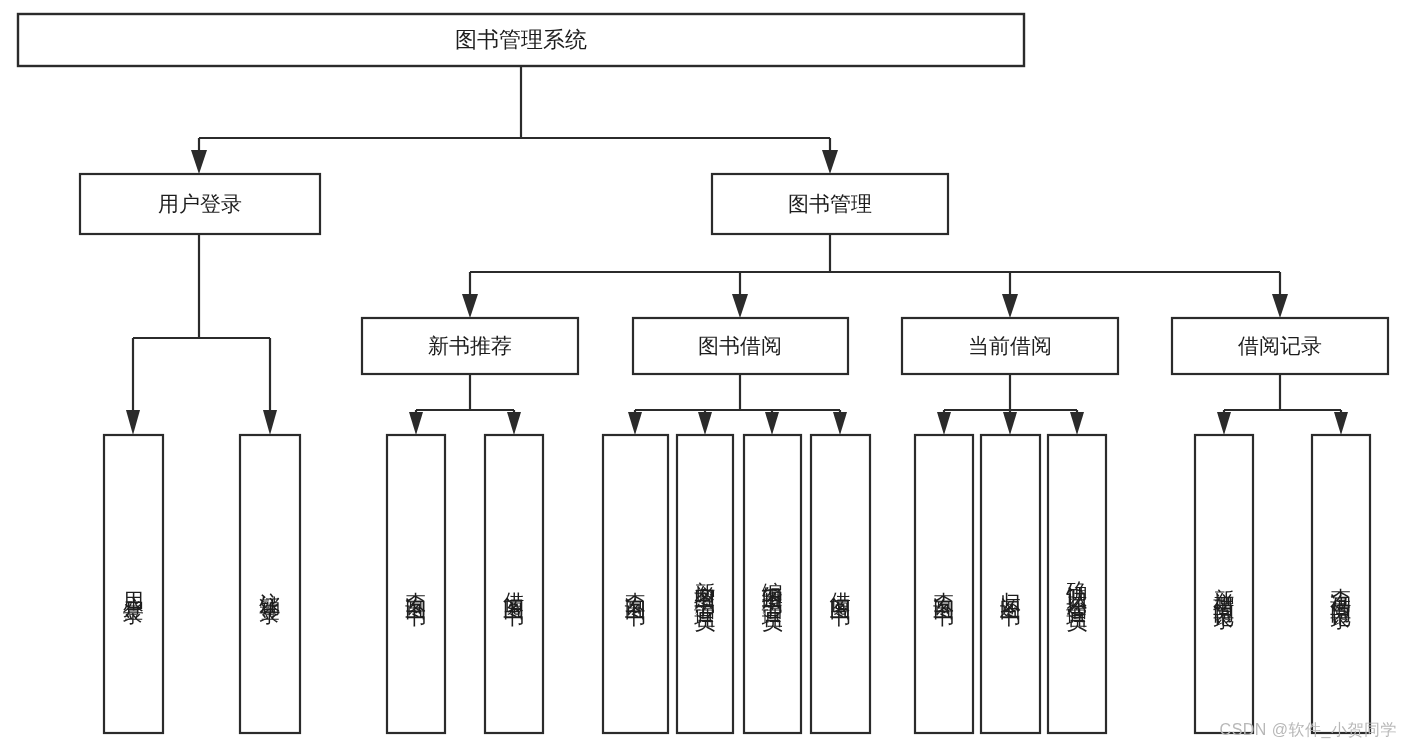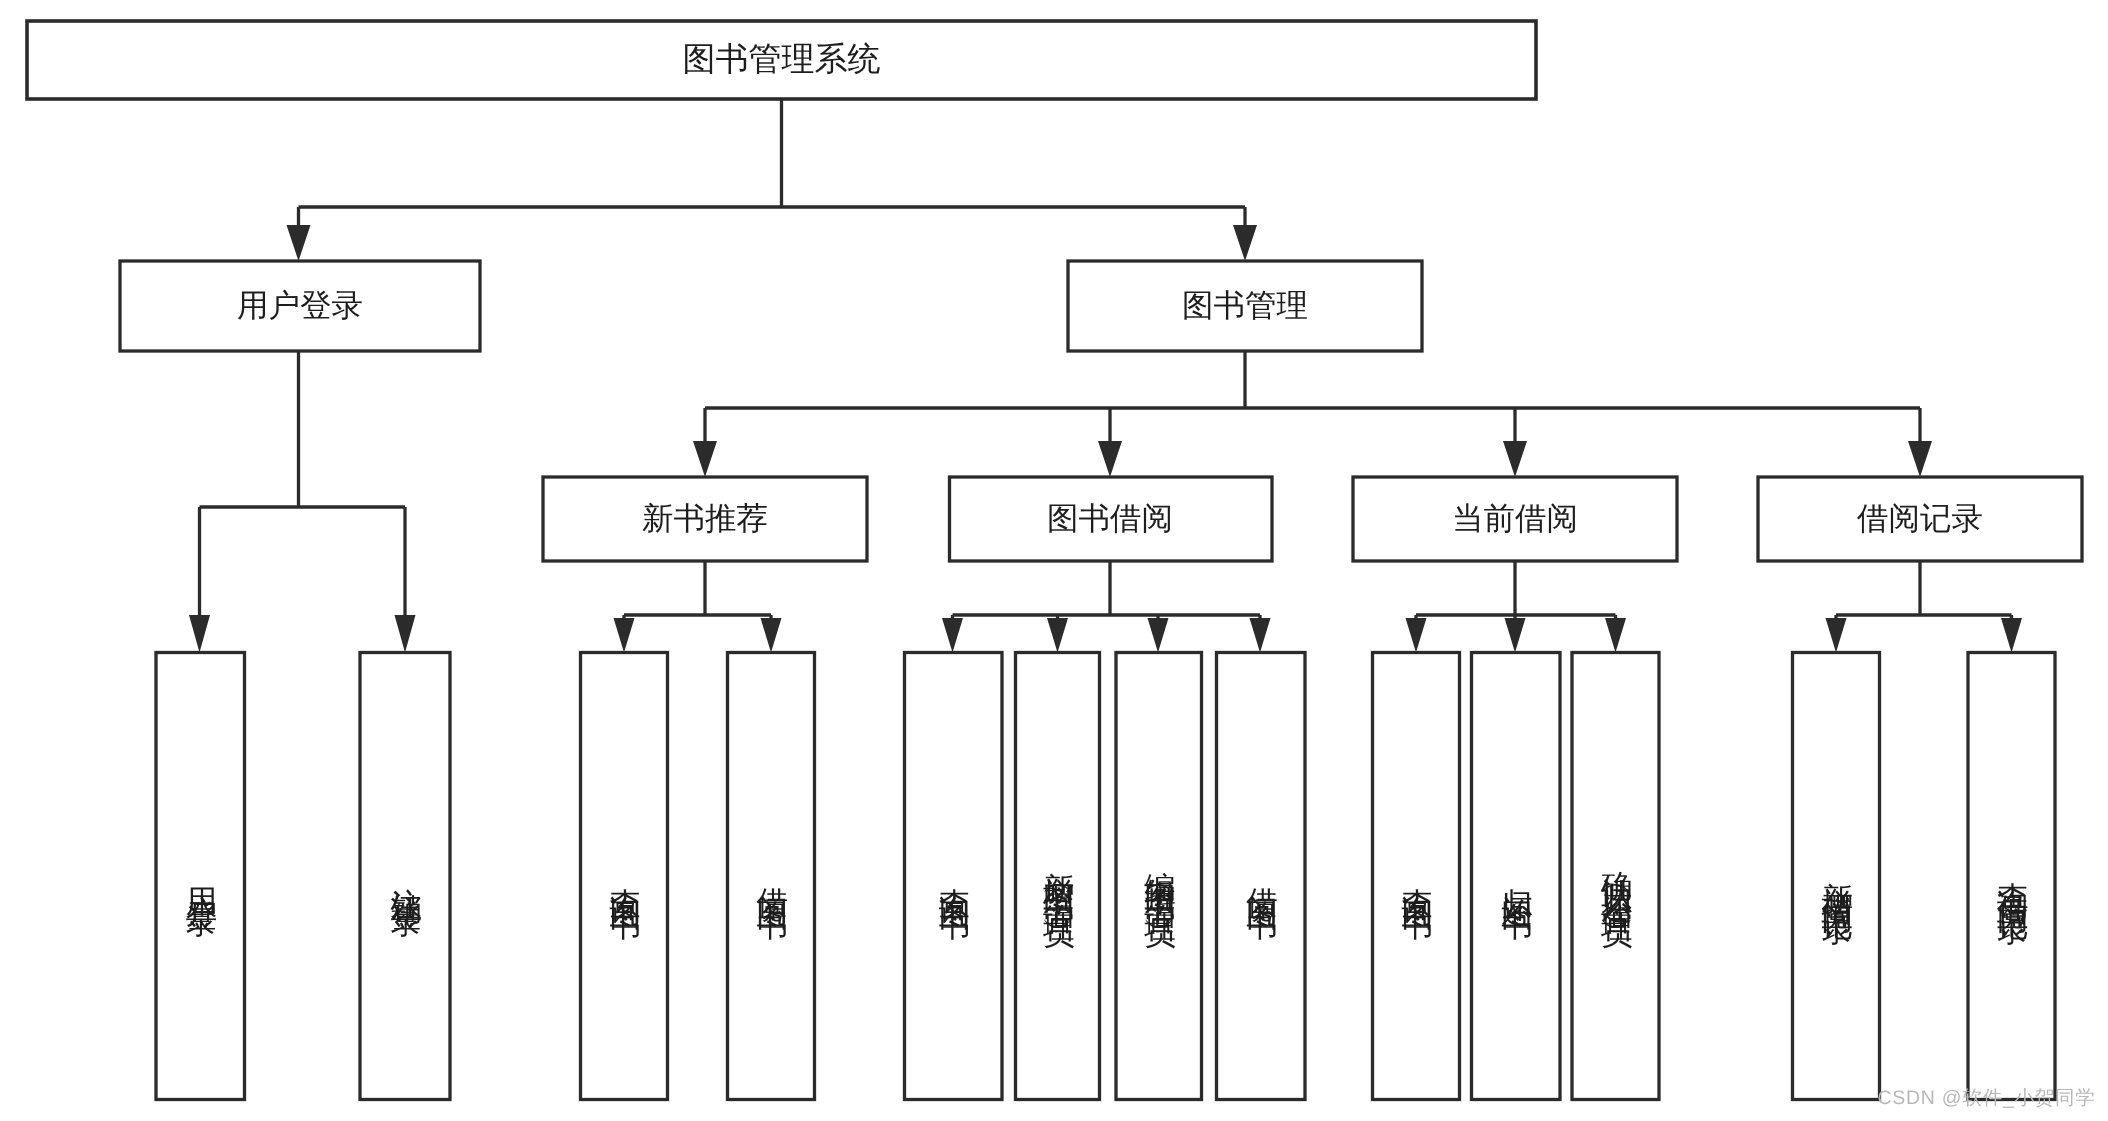--- a/index.html
+++ b/index.html
@@ -68,21 +68,21 @@
     align-items: center;
     justify-content: center;
     white-space: nowrap;
     pointer-events: none;
   }
   #watermark {
     position: absolute;
     right: 8px;
     bottom: 6px;
     font-family: "Liberation Sans", "DejaVu Sans", sans-serif;
-    font-size: 13px;
+    font-size: 16px;
     color: #b8b8b8;
     letter-spacing: 0.5px;
     white-space: nowrap;
   }
 </style>
 </head>
 <body>
 
 <div id="diagram-root">
 

